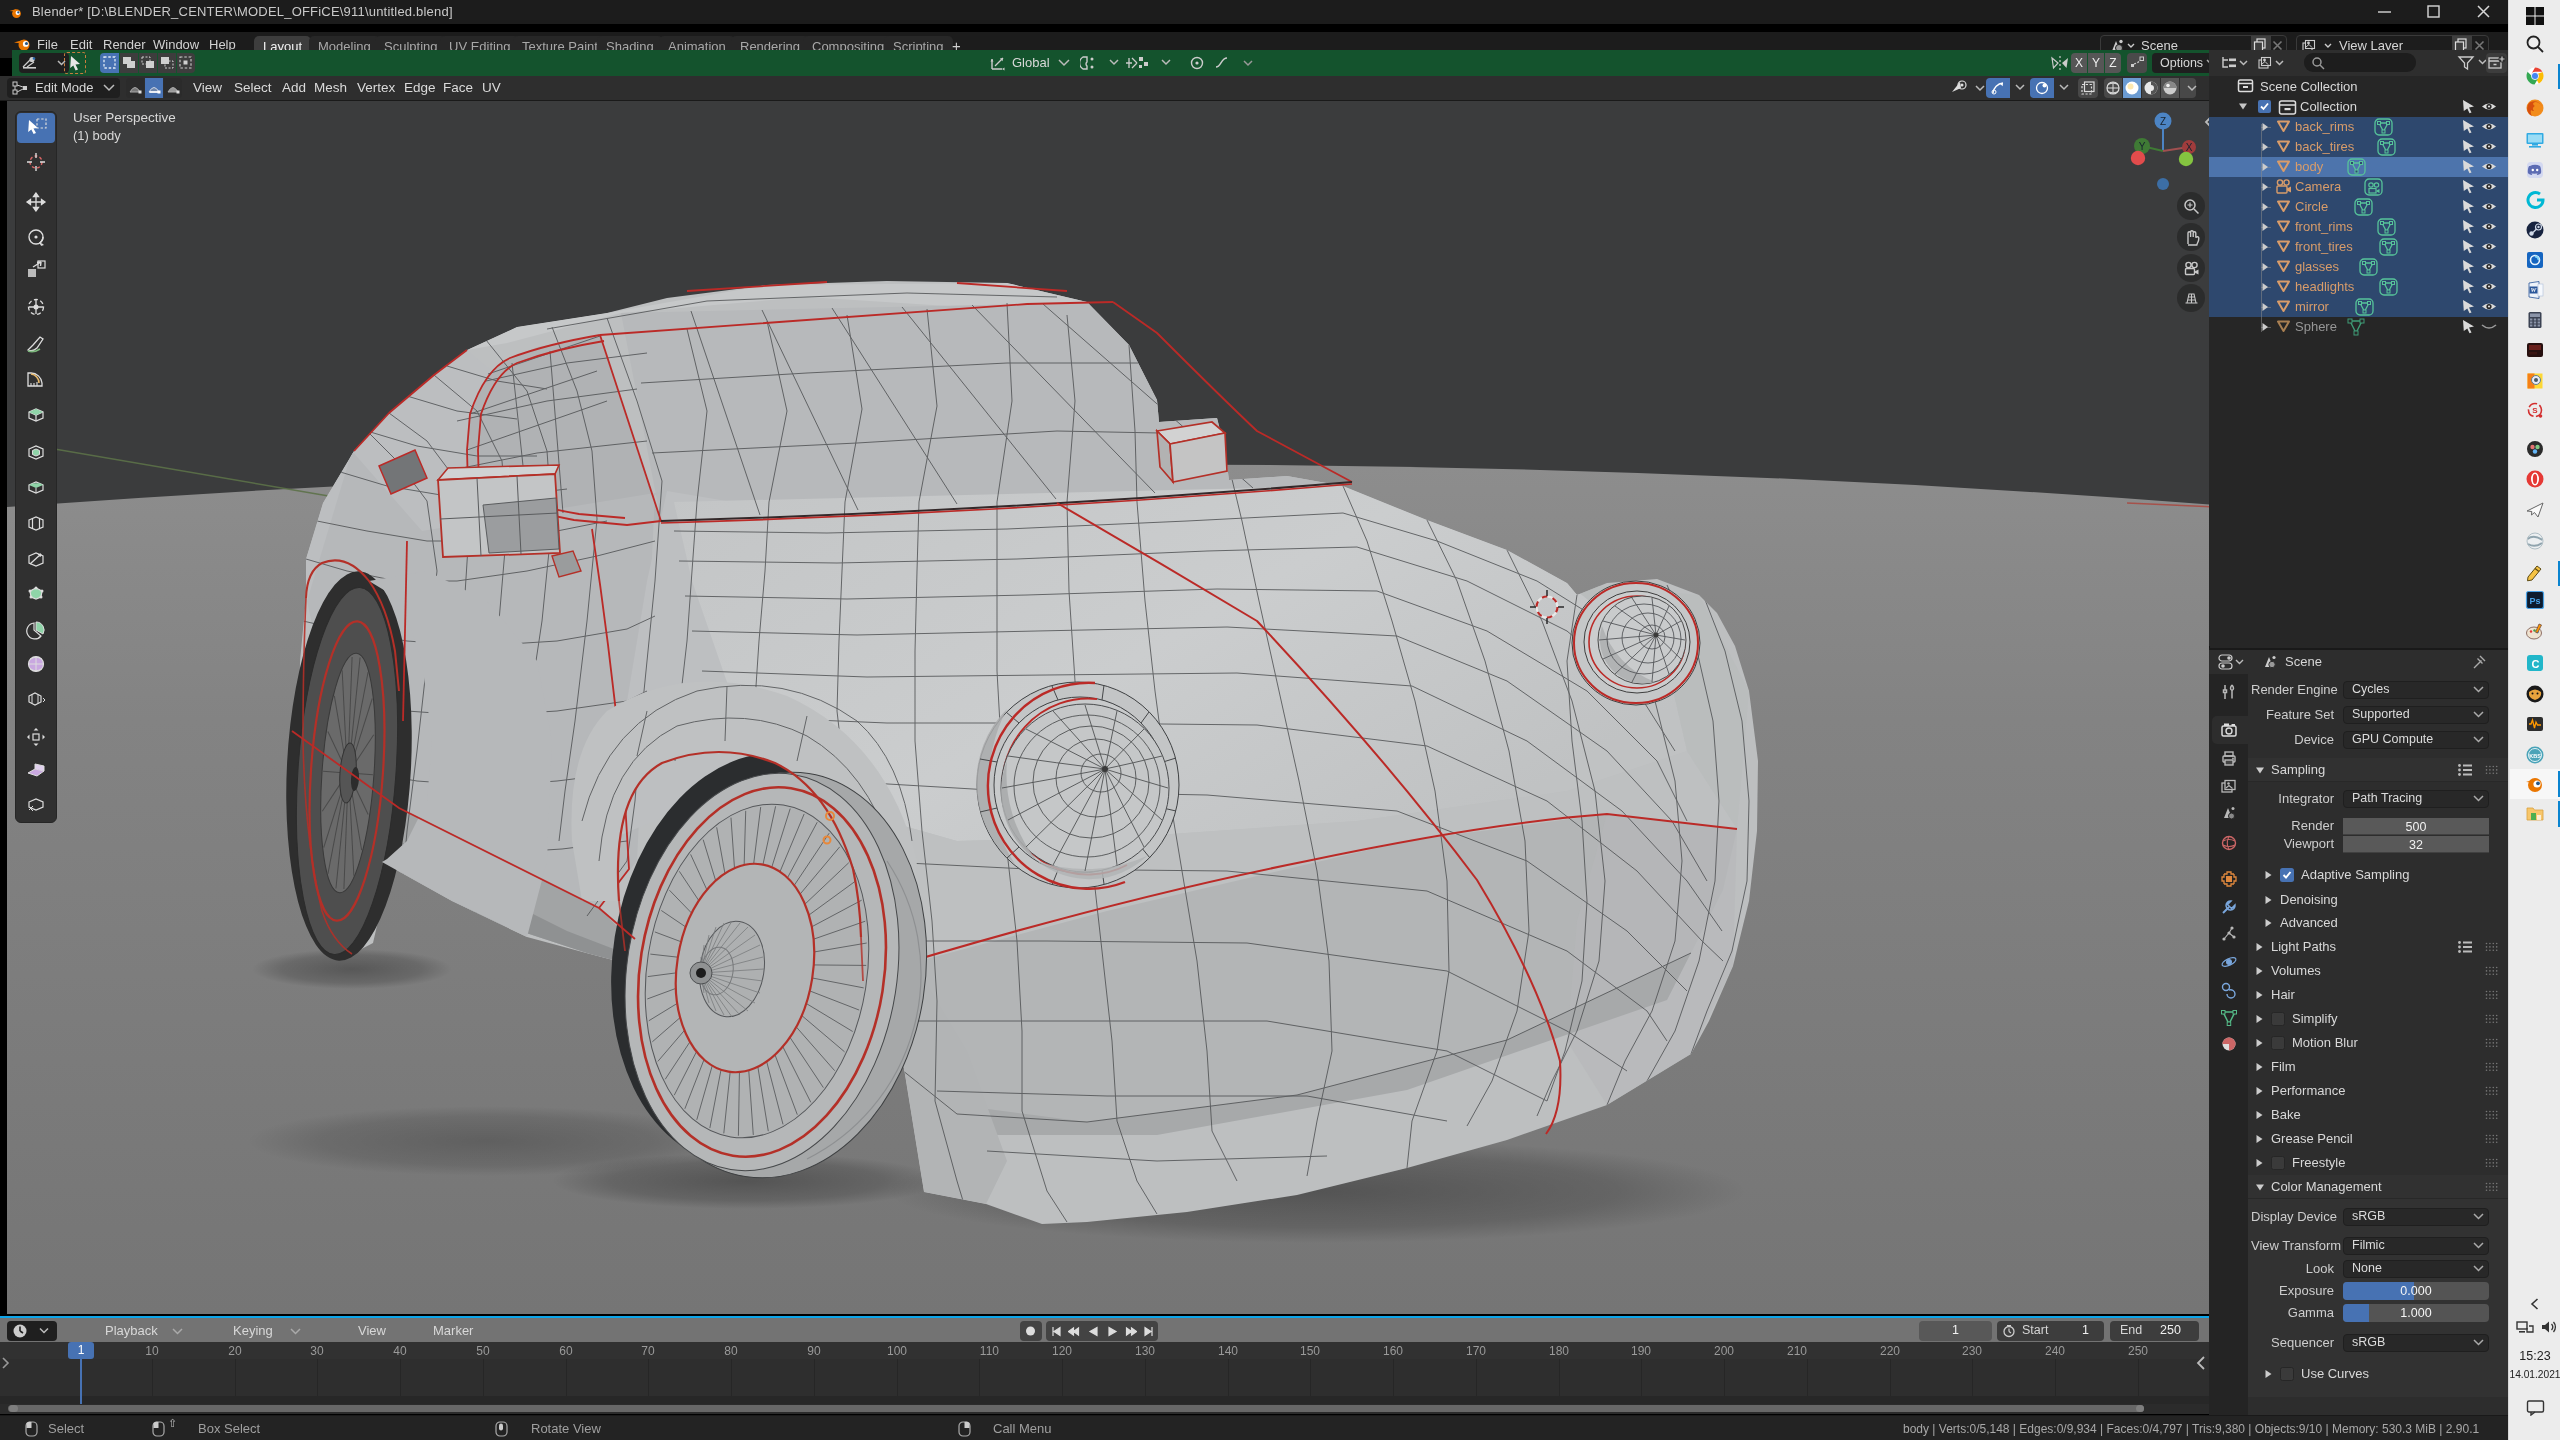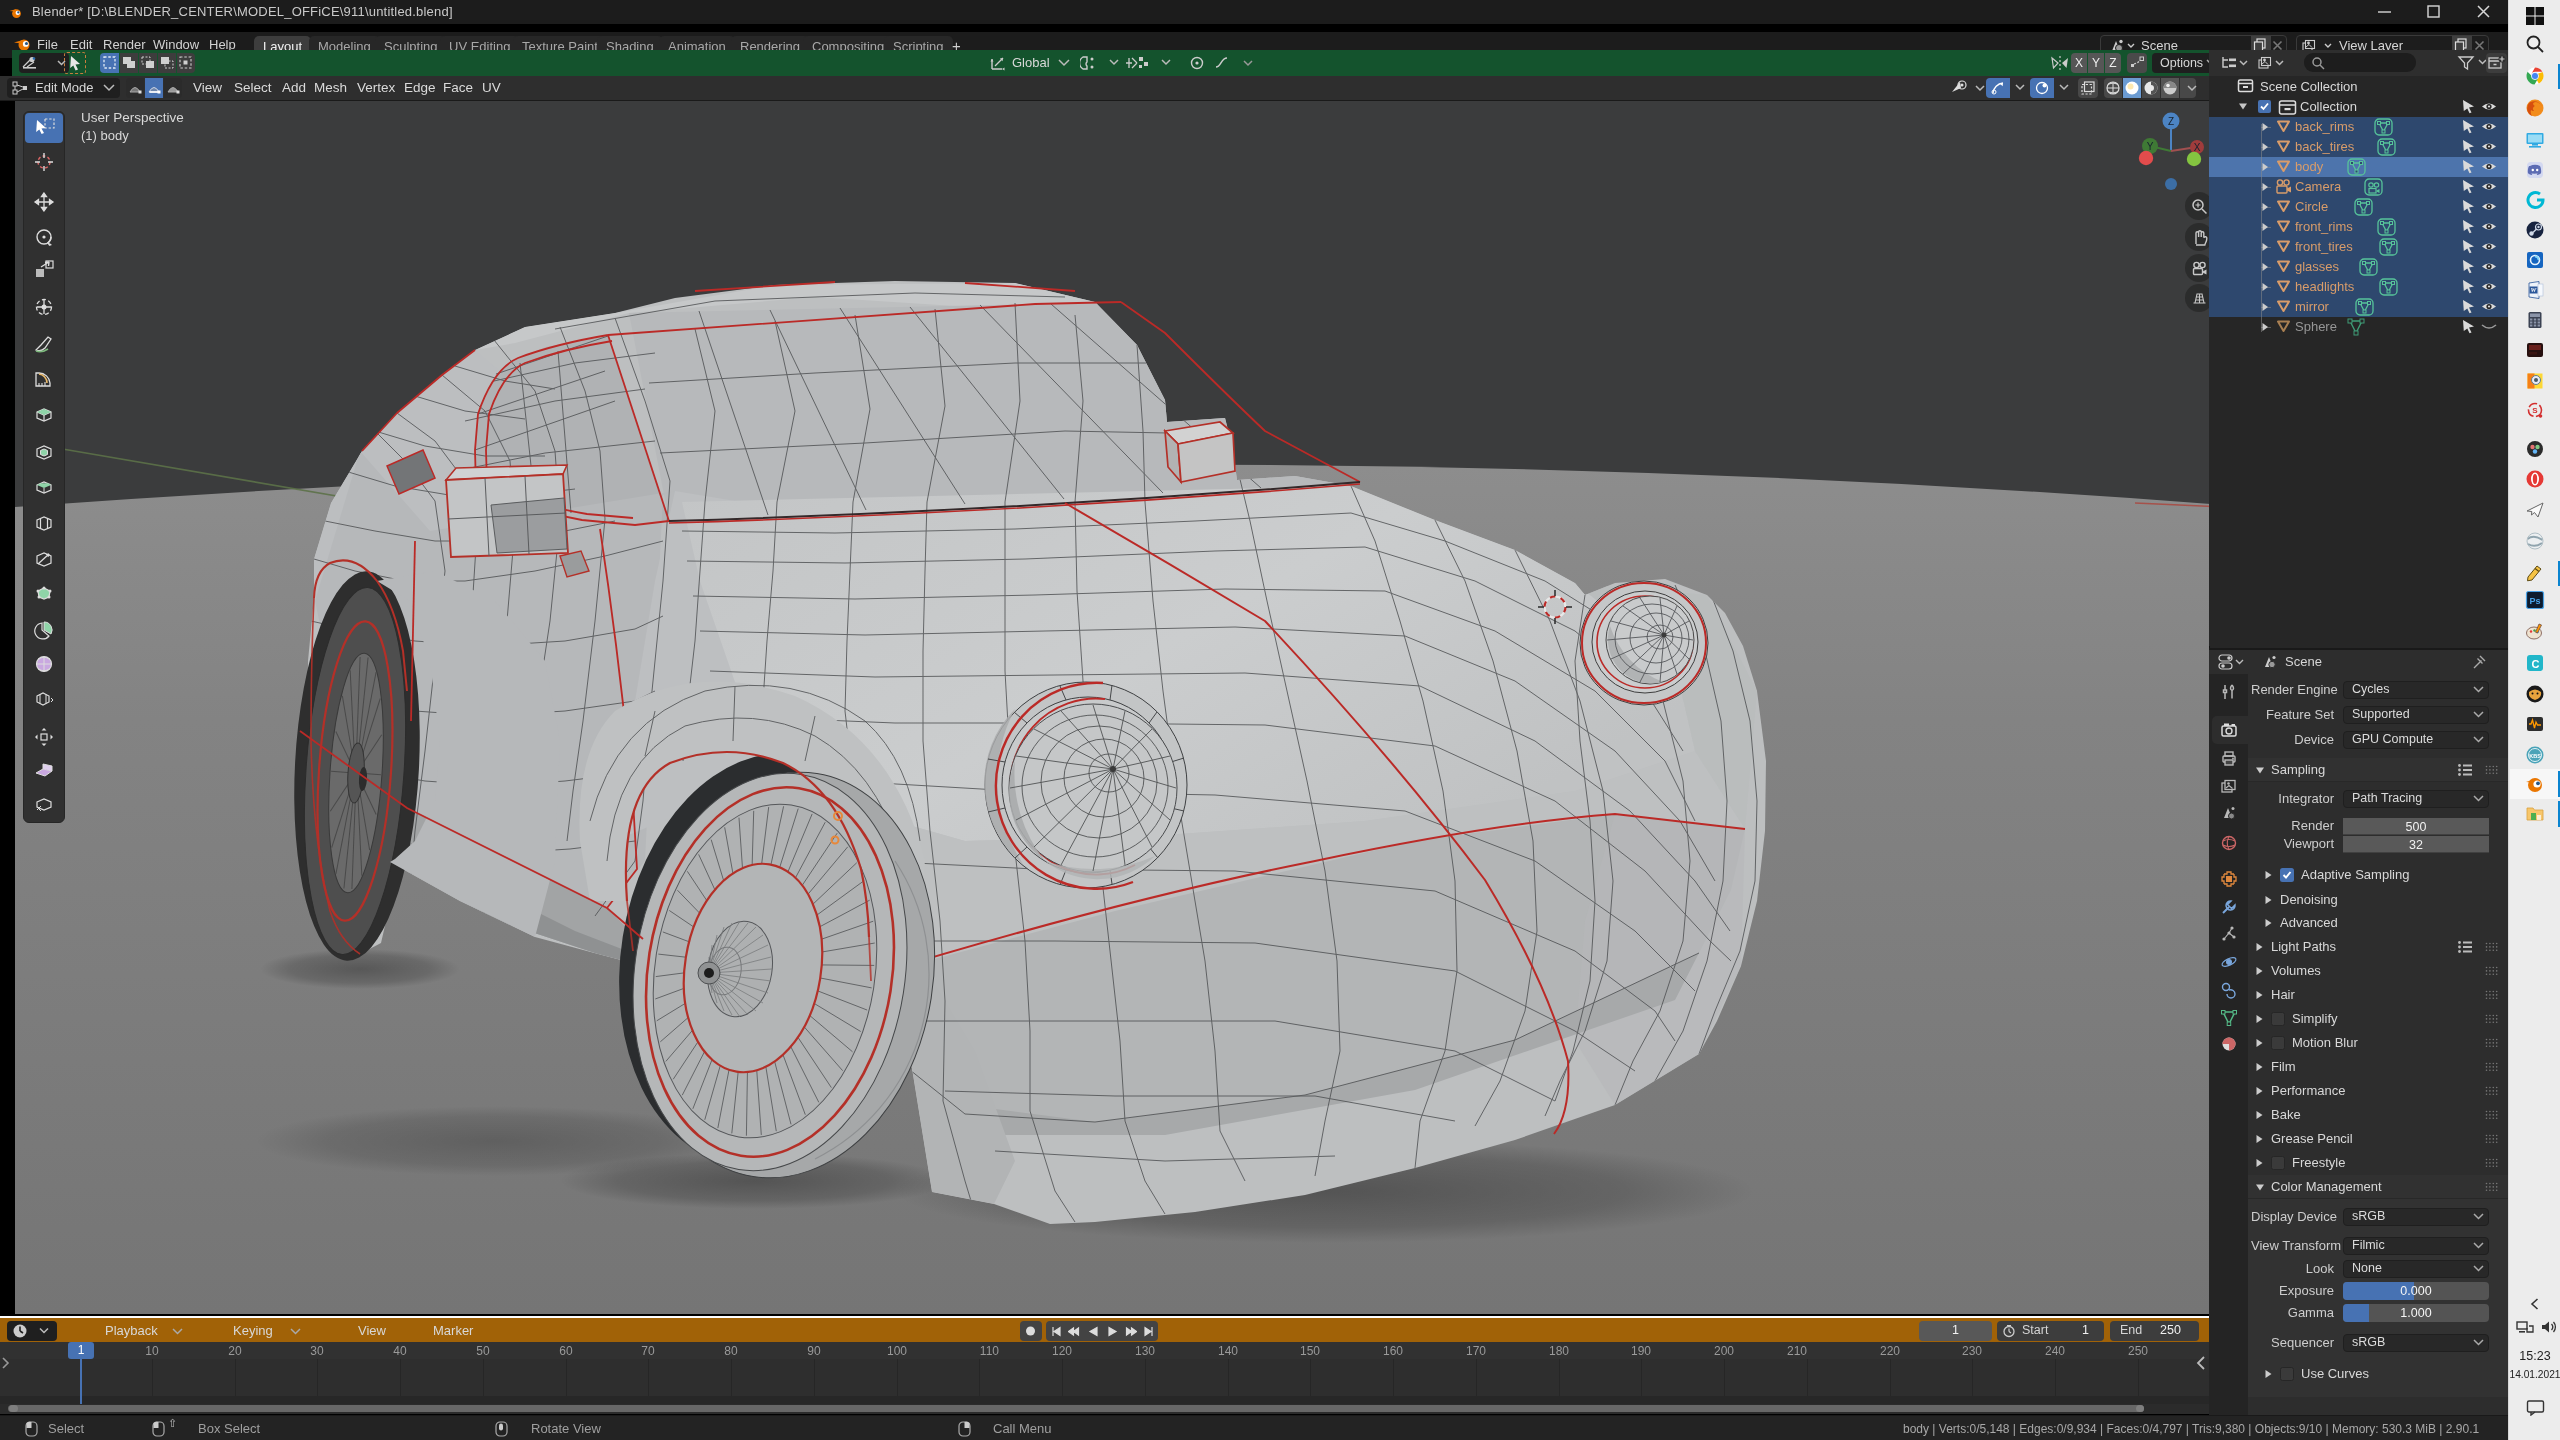--- a/index.html
+++ b/index.html
@@ -9,23 +9,23 @@
 
 #titlebar { left:0; top:0; width:2508px; height:24px; background:#1c1c1c; color:#c9c9c9; font-size:13px; }
 #menubar { left:0; top:24px; width:2508px; height:26px; background:#1c1c1c; color:#d2d2d2; font-size:13px;margin-top:8px; }
 .menuitem { position:absolute; top:5px; }
 .tab { position:absolute; top:4px; height:21px; line-height:21px; padding:0 9px; background:#272727; color:#a8a8a8; border-radius:5px 5px 0 0; font-size:13px; }
 .tab.active { background:#3d3d3d; color:#f1f1f1; }
 #toolbar1 { left:12px; top:50px; width:2209px; height:26px; background:#14532d; }
 #toolbar2 { left:0; top:76px; width:2209px; height:25px; background:#2e2e2e; border-bottom:1px solid #1a1a1a; }
 .hmenu { position:absolute; top:4px; color:#dadada; font-size:13.5px; }
 
-#viewport { left:15px; top:101px; width:2209px; height:1213px; background:#4d7c0f; overflow:hidden; }
-
-#tl-head { left:0; top:1316px; width:2209px; height:26px; background:#a16207; border-top:2px solid #ffffff;}
+#viewport { left:7px; top:101px; width:2209px; height:1213px; background:#4d7c0f; overflow:hidden; }
+
+#tl-head { left:0; top:1316px; width:2209px; height:26px; background:#737373; border-top:2px solid #0ea5e9;}
 #tl-ruler { left:0; top:1342px; width:2209px; height:17px; background:#313131; }
 #tl-body { left:0; top:1359px; width:2209px; height:45px; background:#2e2e2e; }
 #tl-scroll { left:0; top:1404px; width:2209px; height:10px; background:#2b2b2b; }
 
 #statusbar { left:0; top:1415px; width:2508px; height:25px; background:#232323; color:#9f9f9f; font-size:13px; border-top:1px solid #191919;}
 
 #rightcol { left:2209px; top:50px; width:299px; height:1365px; background:#262626; border-left:1px solid #141414; }
 #outliner-head { left:2209px; top:50px; width:299px; height:26px; background:#2e2e2e; }
 #outliner { left:2209px; top:76px; width:299px; height:570px; background:#262626; }
 #props { left:2209px; top:648px; width:299px; height:767px; background:#2d2d2d; border-top:2px solid #191919; }

